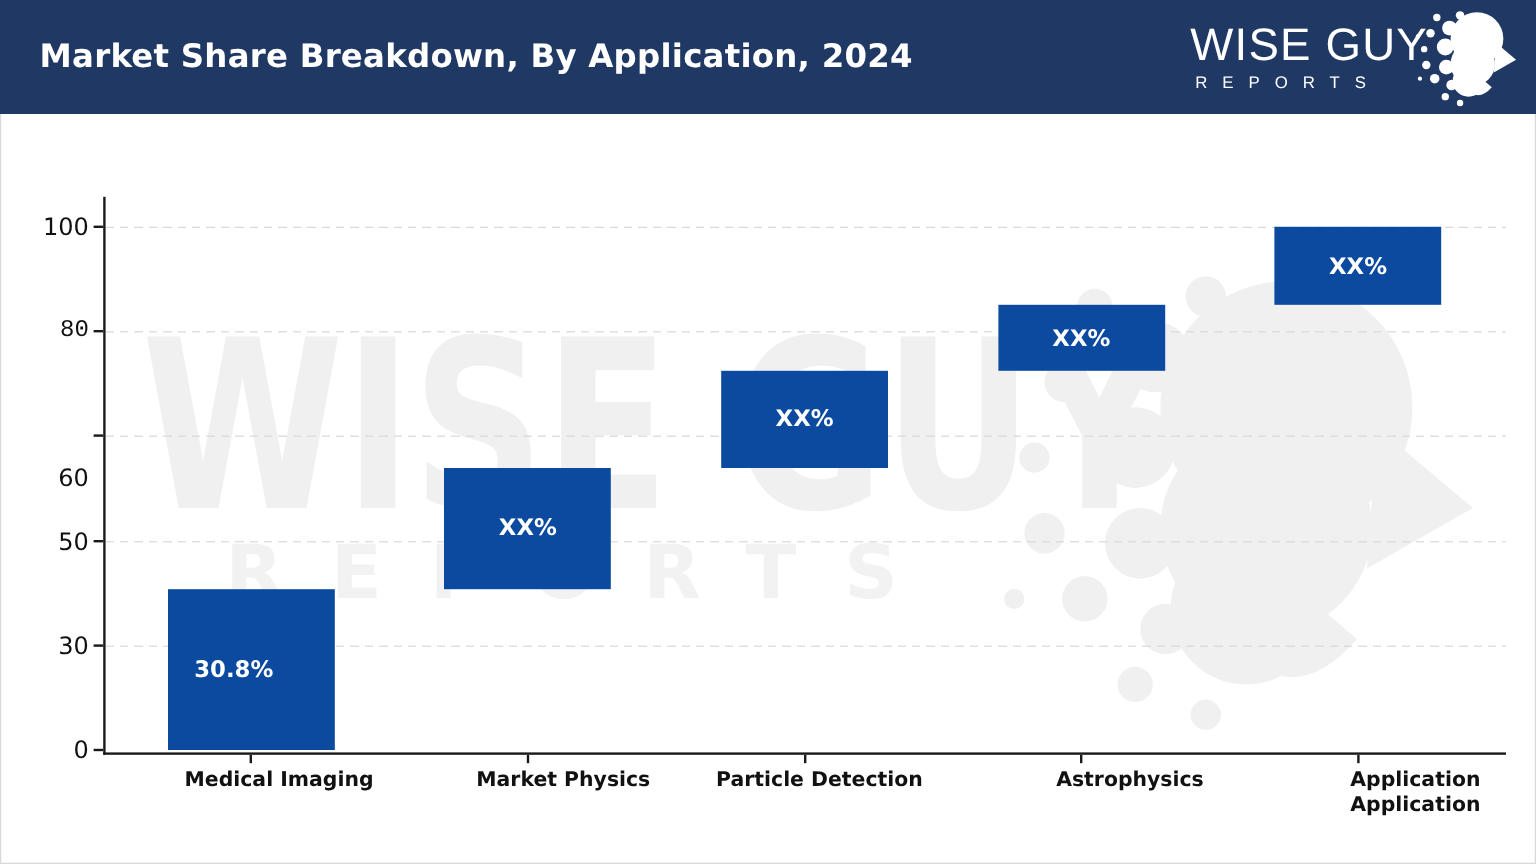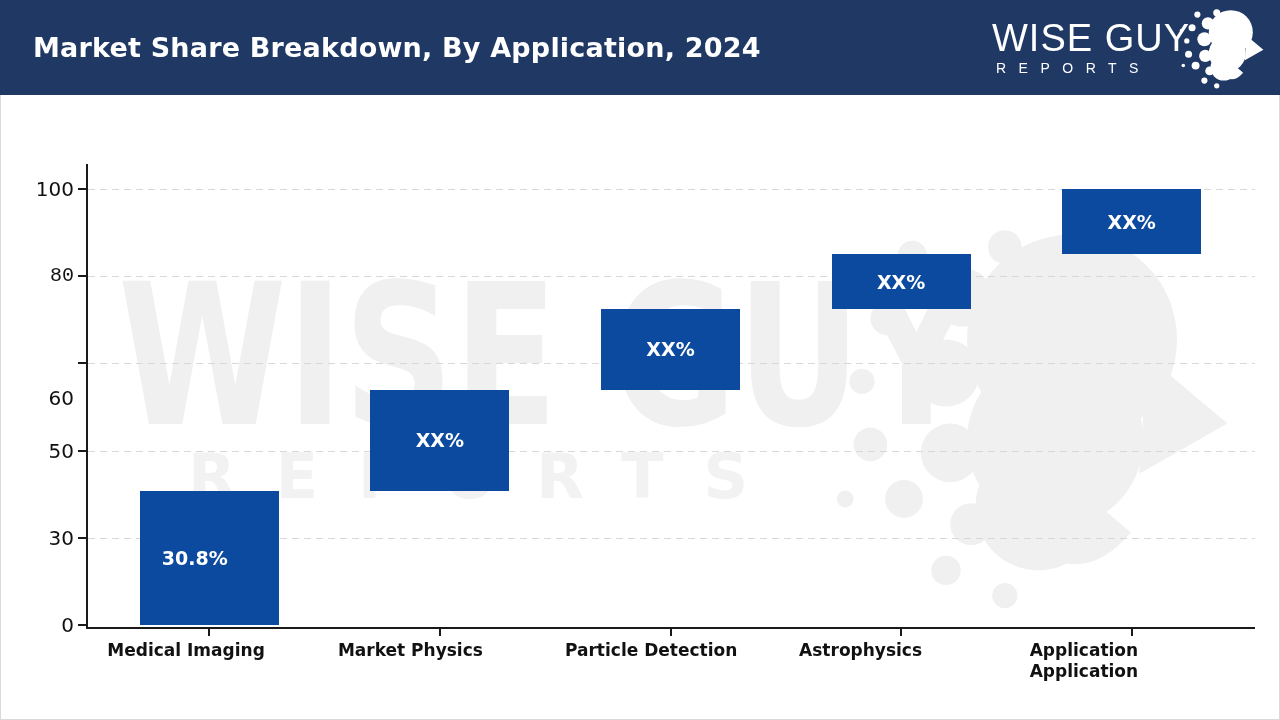--- a/index.html
+++ b/index.html
@@ -35,21 +35,21 @@
   .wm-head{position:absolute;left:820px;top:205px;width:420px;height:420px;z-index:1;}
   
   .gridline{position:absolute;height:1px;z-index:2;
     background:repeating-linear-gradient(90deg,#d8d8d8 0 7px,transparent 7px 12px);}
   .spine{position:absolute;background:#1a1a1a;z-index:4;}
   .ytick-mark{position:absolute;background:#1a1a1a;width:8px;height:2px;z-index:4;}
   .ytick-label{position:absolute;width:58px;text-align:right;font-size:20px;color:#111;z-index:4;line-height:24px;}
   .xtick-mark{position:absolute;background:#1a1a1a;width:2px;height:7px;z-index:4;}
   .bar{position:absolute;z-index:3;}
   .bar-label{position:absolute;z-index:5;text-align:center;color:#ffffff;font-weight:bold;font-size:19px;line-height:26px;}
-  .cat-label{position:absolute;z-index:4;text-align:left;color:#111;font-weight:bold;font-size:17px;line-height:21px;}
+  .cat-label{position:absolute;z-index:4;text-align:right;color:#111;font-weight:bold;font-size:17px;line-height:21px;}
 </style>
 </head>
 <body>
 
 <div class="frame">
 
   <div class="header">
     <div class="header-title">Market Share Breakdown, By Application, 2024</div>
     <div class="logo">
       <div class="logo-textcol">

